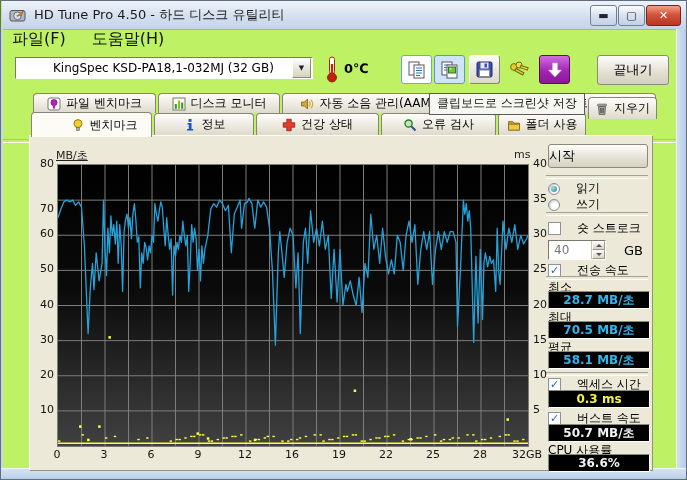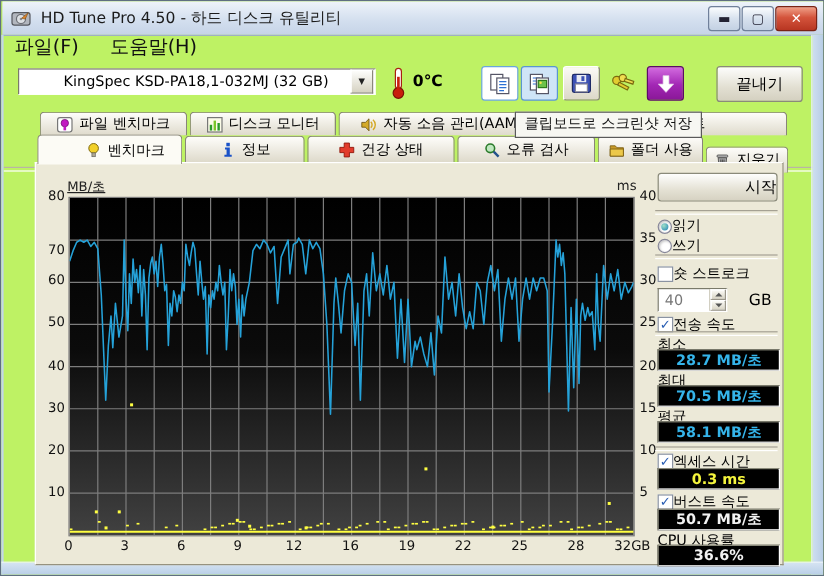--- a/index.html
+++ b/index.html
@@ -60,23 +60,23 @@
   .plot{position:absolute;left:27px;top:28px;width:470px;height:281px;
     background:linear-gradient(180deg,#000 0%,#0b0b0b 45%,#414141 100%);
     border:1px solid #7d7d7d;box-sizing:content-box;}
   .plot svg{display:block;width:470px;height:281px;}
   .ytick{position:absolute;width:24px;text-align:right;font-size:11px;color:#111;}
   .ytick-r{position:absolute;width:24px;text-align:left;font-size:11px;color:#111;}
   .xtick{position:absolute;width:34px;text-align:center;font-size:11px;color:#111;top:312px;}
   
   .start-btn{position:absolute;left:518px;top:8px;width:98px;height:22px;border:1px solid #8a8a7a;border-radius:3px;
     background:linear-gradient(#fefefd,#e4e1d4 60%,#d6d2c2);font-size:13px;color:#000;
-    display:flex;align-items:center;justify-content:flex-end;}
+    display:flex;align-items:center;justify-content:flex-start;}
   .sep{position:absolute;left:516px;width:102px;height:2px;border-top:1px solid #a5a193;border-bottom:1px solid #fff;}
-  .ctl-row{position:absolute;left:518px;display:flex;align-items:center;gap:0;font-size:12px;color:#000;}
+  .ctl-row{position:absolute;left:518px;display:flex;align-items:center;gap:16px;font-size:12px;color:#000;}
   .radio{width:12px;height:12px;border-radius:50%;background:#fff;border:1px solid #889;box-sizing:border-box;
     box-shadow:inset 1px 1px 2px #c8c8c8;position:relative;}
   .radio.sel::after{content:"";position:absolute;left:2px;top:2px;width:6px;height:6px;border-radius:50%;
     background:radial-gradient(circle at 35% 35%,#9fe0c8,#1c7fb4);}
   .cb{width:13px;height:13px;background:#fff;border:1px solid #8a93a2;box-sizing:border-box;
     display:flex;align-items:center;justify-content:center;font-size:11px;font-weight:bold;color:#2b5fb4;line-height:1;}
   .spin{position:absolute;left:518px;width:58px;height:20px;background:#fff;border:1px solid;
     border-color:#7a7a6a #fff #fff #7a7a6a;box-sizing:border-box;display:flex;}
   .spin .sval{flex:1;font-size:12px;color:#777;padding:2px 0 0 5px;}
   .spin .sbtns{width:13px;display:flex;flex-direction:column;border-left:1px solid #c8c4b4;}
@@ -251,21 +251,21 @@
         </svg>
       <span>오류 검사</span>
     </div>
     <div class="tab" style="left:497px;top:112px;width:88px">
       <svg class="ticon" viewBox="0 0 14 14">
           <path d="M1.5,3.5 h4.2 l1.4,1.6 h5.4 v7 H1.5 z" fill="#c89a28" stroke="#7a5c10" stroke-width="0.7"></path>
           <path d="M1.5,6.2 h11 v5.9 H1.5 z" fill="#ecc84a" stroke="#7a5c10" stroke-width="0.7"></path>
         </svg>
       <span>폴더 사용</span>
     </div>
-    <div class="tab" style="left:587px;top:121px;width:69px">
+    <div class="tab" style="left:587px;top:96px;width:69px">
       <svg class="ticon" viewBox="0 0 14 14">
           <rect x="2.5" y="2.2" width="9" height="1.8" rx="0.8" fill="#c8c8c8" stroke="#444" stroke-width="0.7"></rect>
           <path d="M3.5,4.5 h7 l-0.7,8 H4.2 z" fill="#a8a8a8" stroke="#444" stroke-width="0.7"></path>
           <line x1="5.6" y1="6" x2="5.8" y2="11" stroke="#555"></line>
           <line x1="7" y1="6" x2="7" y2="11" stroke="#555"></line>
           <line x1="8.4" y1="6" x2="8.2" y2="11" stroke="#555"></line>
         </svg>
       <span>지우기</span>
     </div>
   </div>

